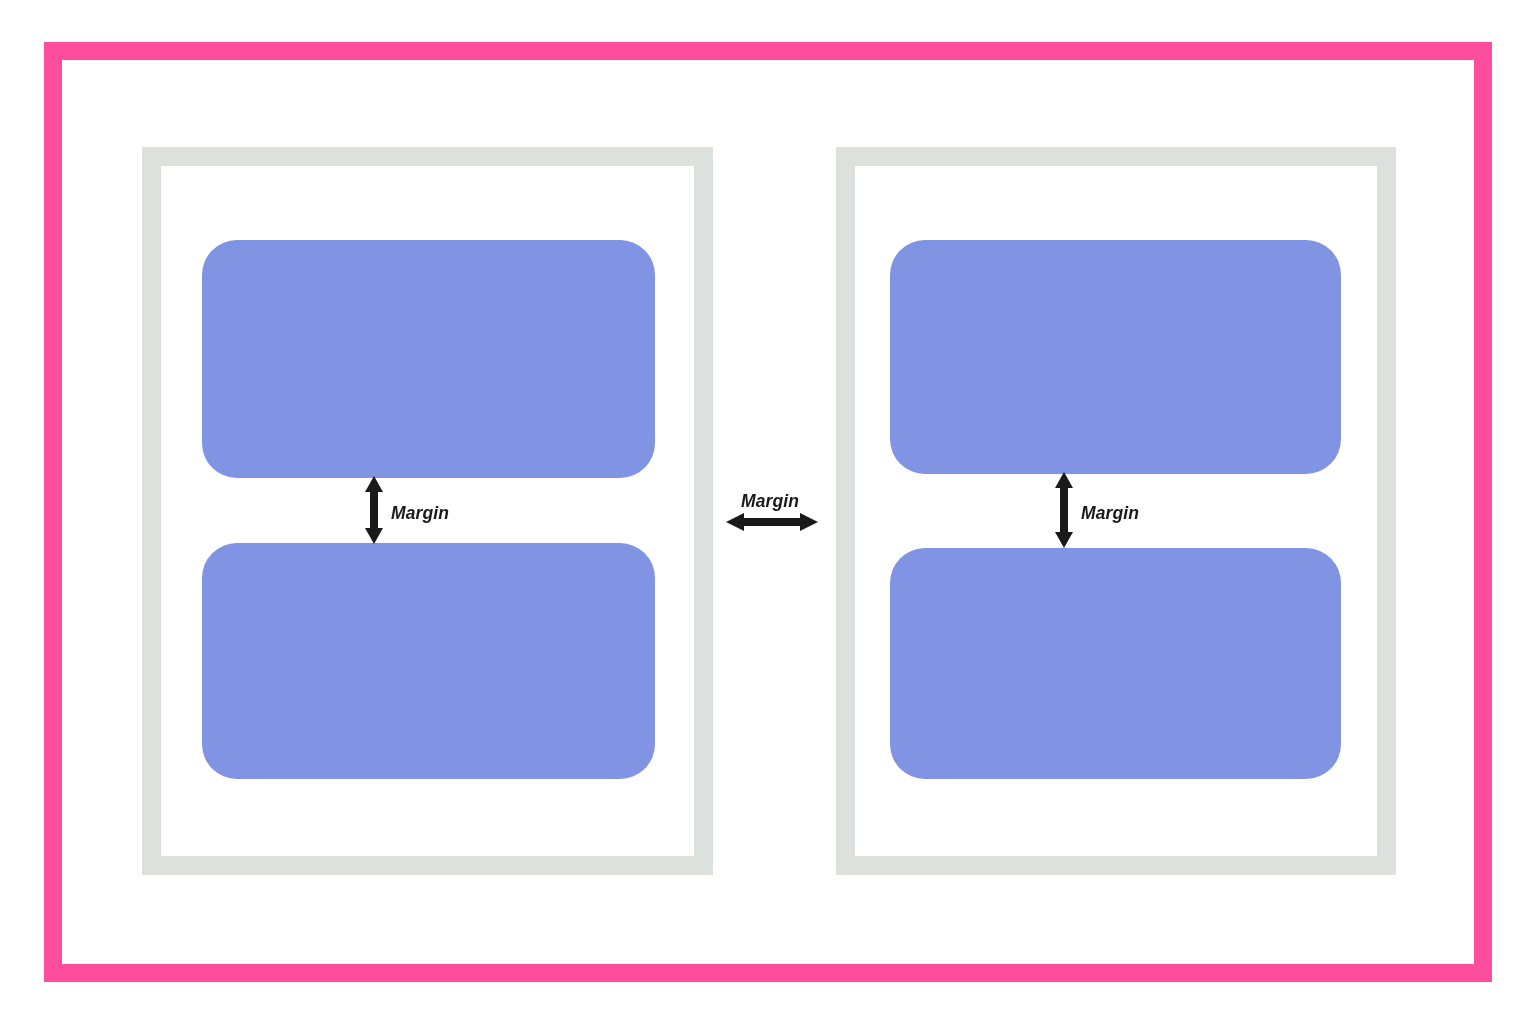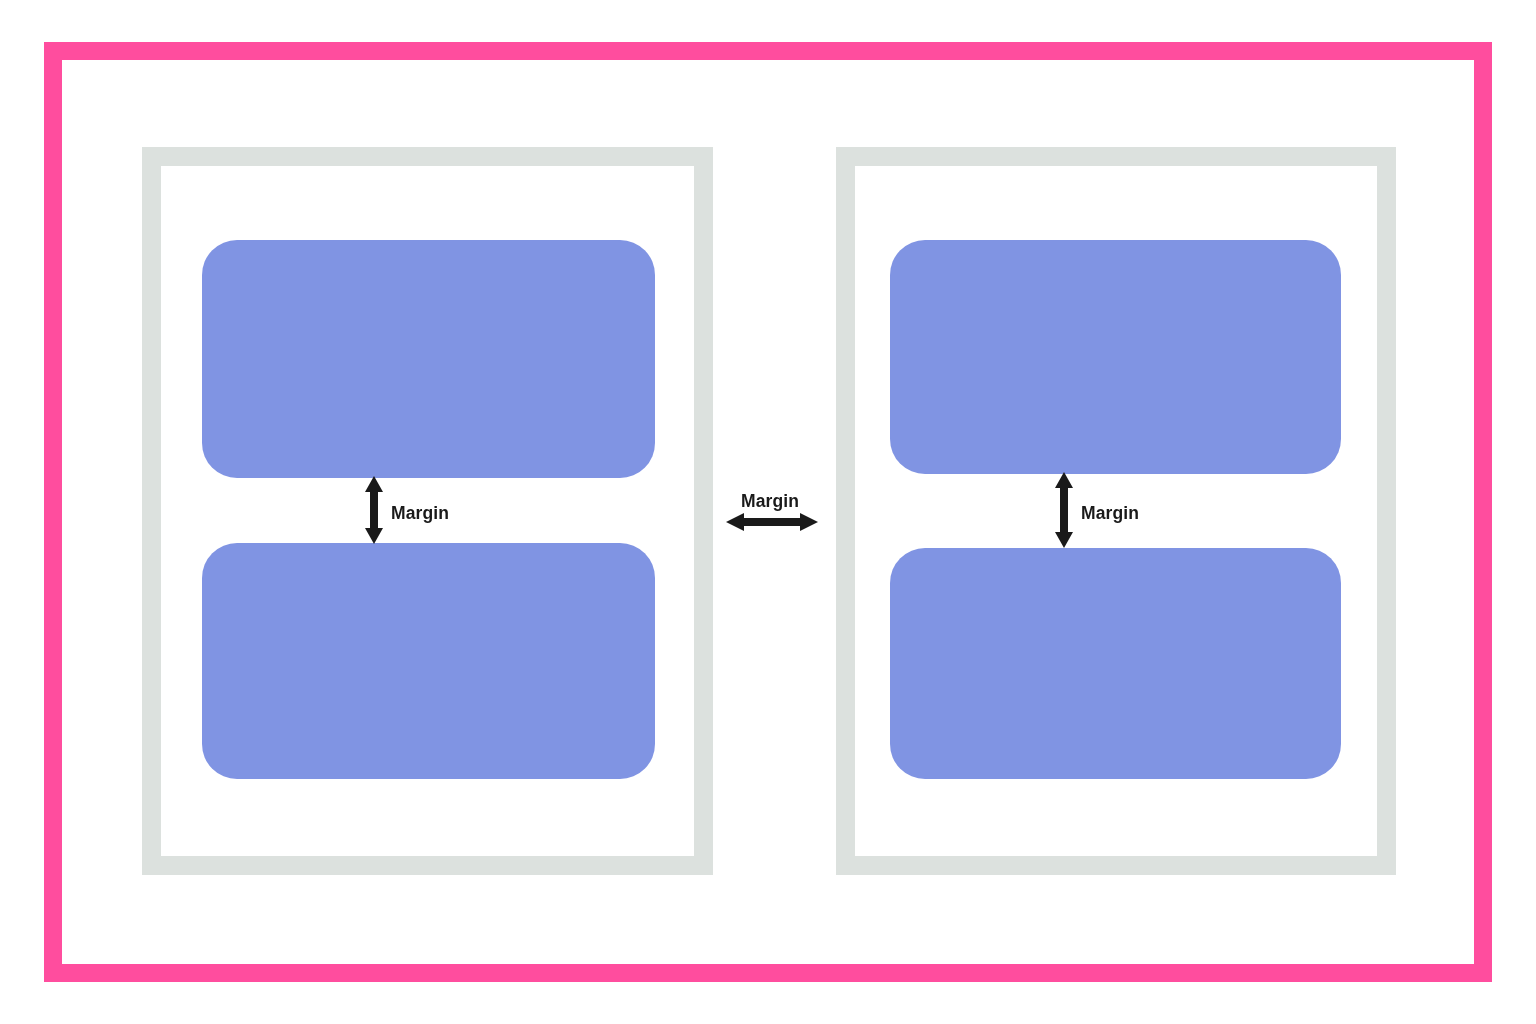--- a/index.html
+++ b/index.html
@@ -99,21 +99,21 @@
   .arrow {
     position: absolute;
   }
   .arrow-v-left  { left: 360px;  top: 474px; }
   .arrow-v-right { left: 1050px; top: 470px; }
   .arrow-h-mid   { left: 722px;  top: 508px; }
 </style>
 </head>
 <body>
 
-<div id="canvas" style="--pink: #ff4d9e; --gray: #dce1de; --blue: #8094e3; --ink: #1a1a1a; background: rgb(255, 255, 255);">
+<div id="canvas" style="--pink: #ff4d9e; --gray: #dce1de; --blue: #8094e3; --ink: #1a1a1a; background: rgb(255, 255, 255); font-style: italic;">
 
   <div class="pink-frame" style="border-color: rgb(255, 77, 158);"></div>
 
   <div class="gray-panel left" style="border-color: rgb(220, 225, 222);"></div>
 
   <div class="gray-panel right" style="border-color: rgb(220, 225, 222);"></div>
 
   <div class="blue-block l-top" style="background: rgb(128, 148, 227);"></div>
   <div class="blue-block l-bottom" style="background: rgb(128, 148, 227);"></div>
   <div class="blue-block r-top" style="background: rgb(128, 148, 227);"></div>

